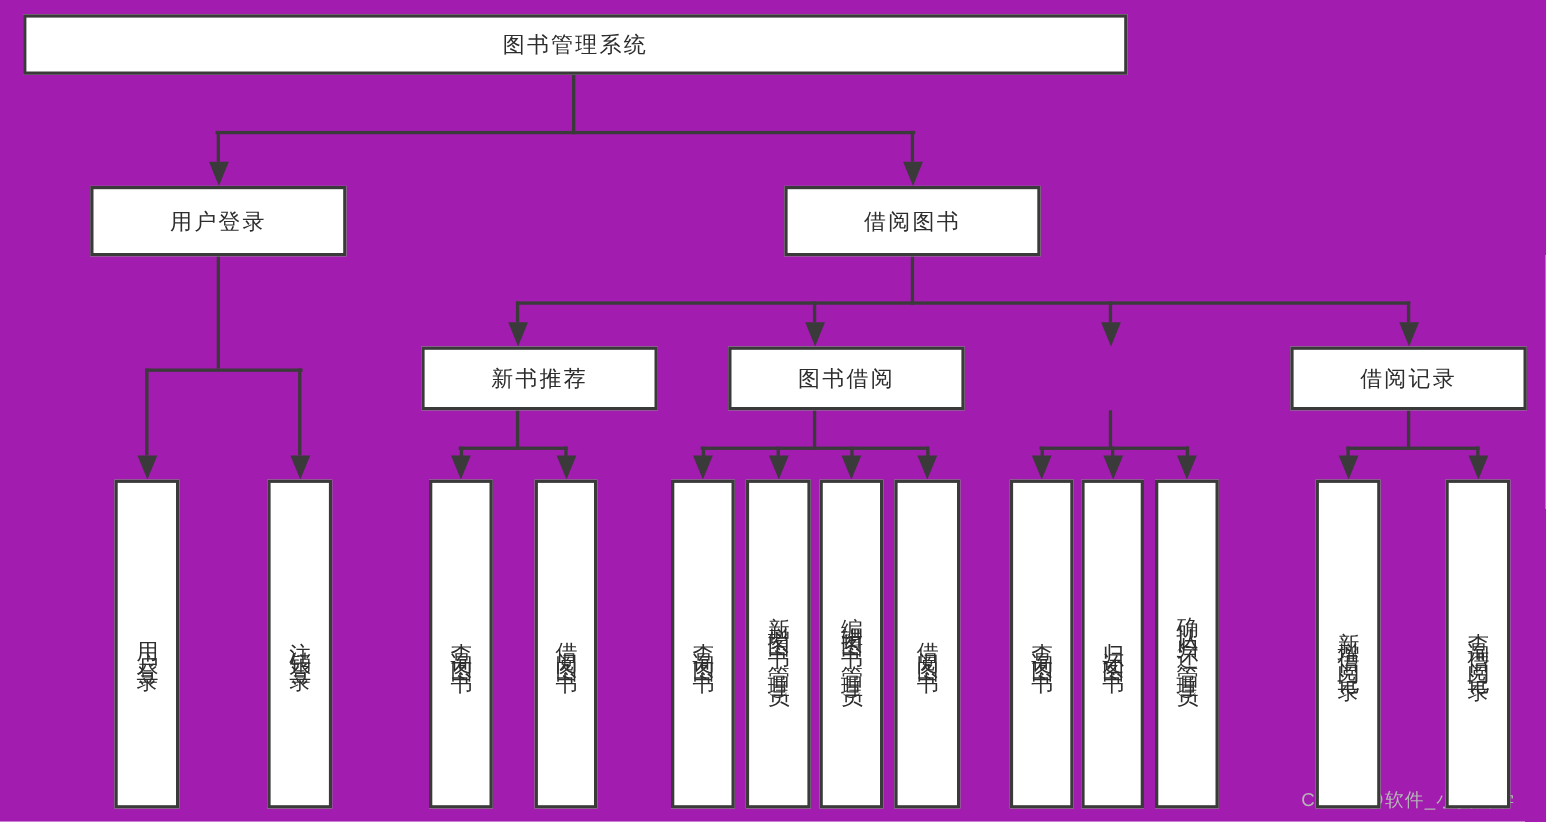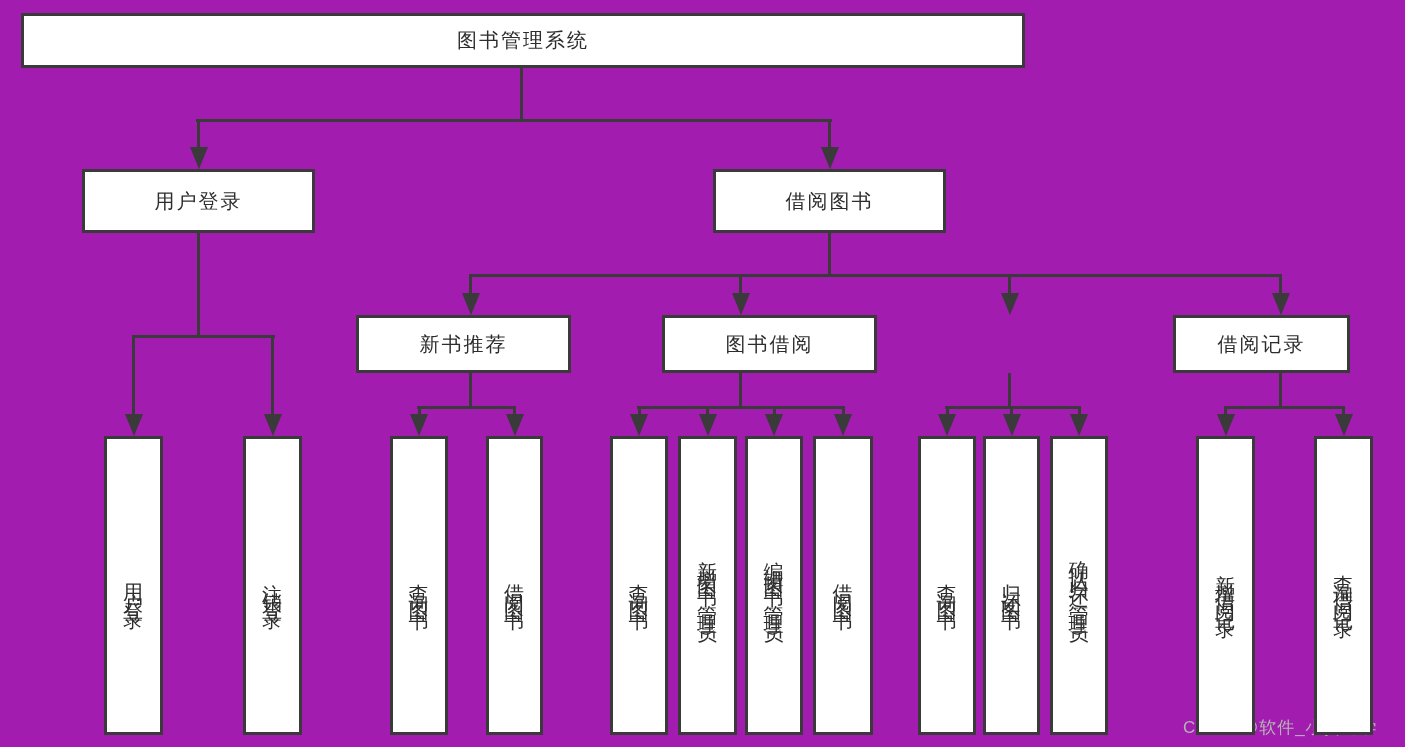--- a/index.html
+++ b/index.html
@@ -85,27 +85,27 @@
   <div class="line" style="left:469px; top:274px; width:813px; height:3px;"></div>
   <div class="line" style="left:469px; top:274px; width:3px; height:19px;"></div>
   <div class="arrow" style="left:461.5px; top:293px;"></div>
   <div class="line" style="left:739px; top:274px; width:3px; height:19px;"></div>
   <div class="arrow" style="left:731.5px; top:293px;"></div>
   <div class="line" style="left:1008px; top:274px; width:3px; height:19px;"></div>
   <div class="arrow" style="left:1000.5px; top:293px;"></div>
   <div class="line" style="left:1279px; top:274px; width:3px; height:19px;"></div>
   <div class="arrow" style="left:1271.5px; top:293px;"></div>
 
-  <div class="box hbox" style="left:356px; top:315px; width:215px; height:58px;">
+  <div class="box hbox" style="left:383px; top:315px; width:215px; height:58px;">
     <span>新书推荐</span>
   </div>
   <div class="box hbox" style="left:662px; top:315px; width:215px; height:58px;">
     <span>图书借阅</span>
   </div>
-  <div class="box hbox" style="left:1173px; top:315px; width:177px; height:58px;">
+  <div class="box hbox" style="left:1173px; top:315px; width:215px; height:58px;">
     <span>借阅记录</span>
   </div>
 
   <div class="line" style="left:469px; top:373px; width:3px; height:36px;"></div>
   <div class="line" style="left:417px; top:406px; width:99px; height:3px;"></div>
   <div class="line" style="left:417.5px; top:406px; width:3px; height:10px;"></div>
   <div class="arrow" style="left:410px; top:414px;"></div>
   <div class="line" style="left:513px; top:406px; width:3px; height:10px;"></div>
   <div class="arrow" style="left:505.5px; top:414px;"></div>
 

